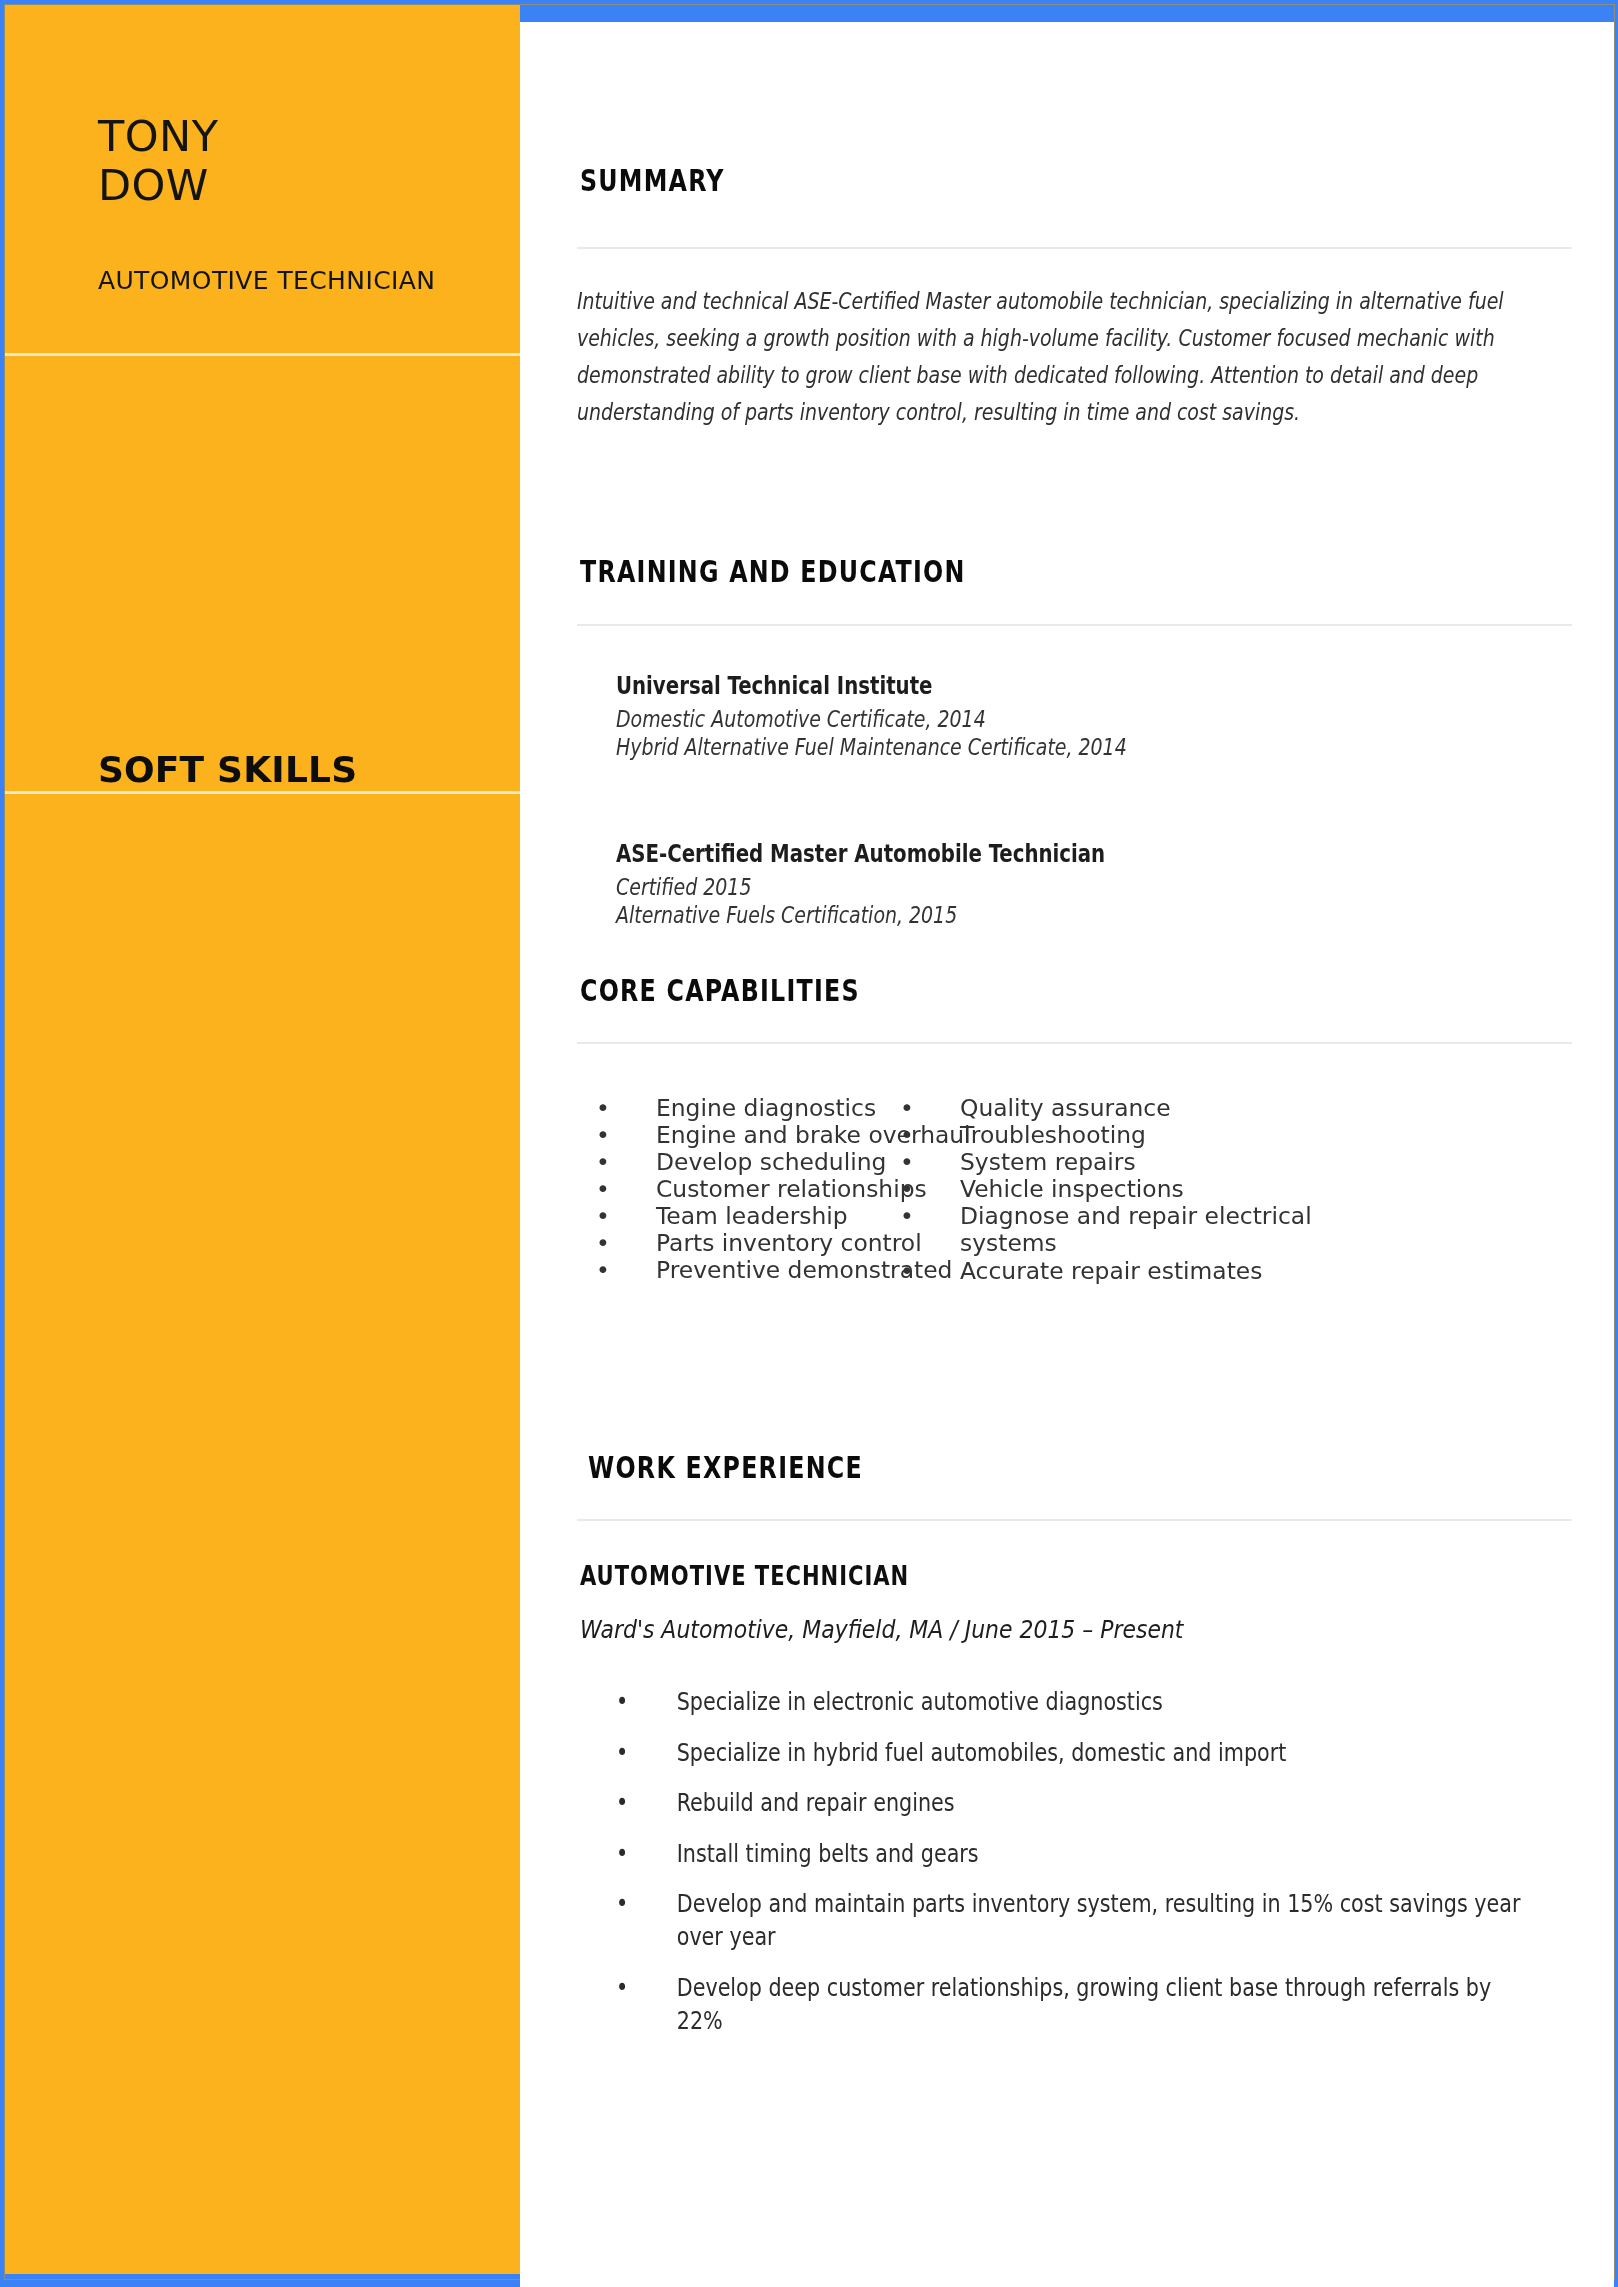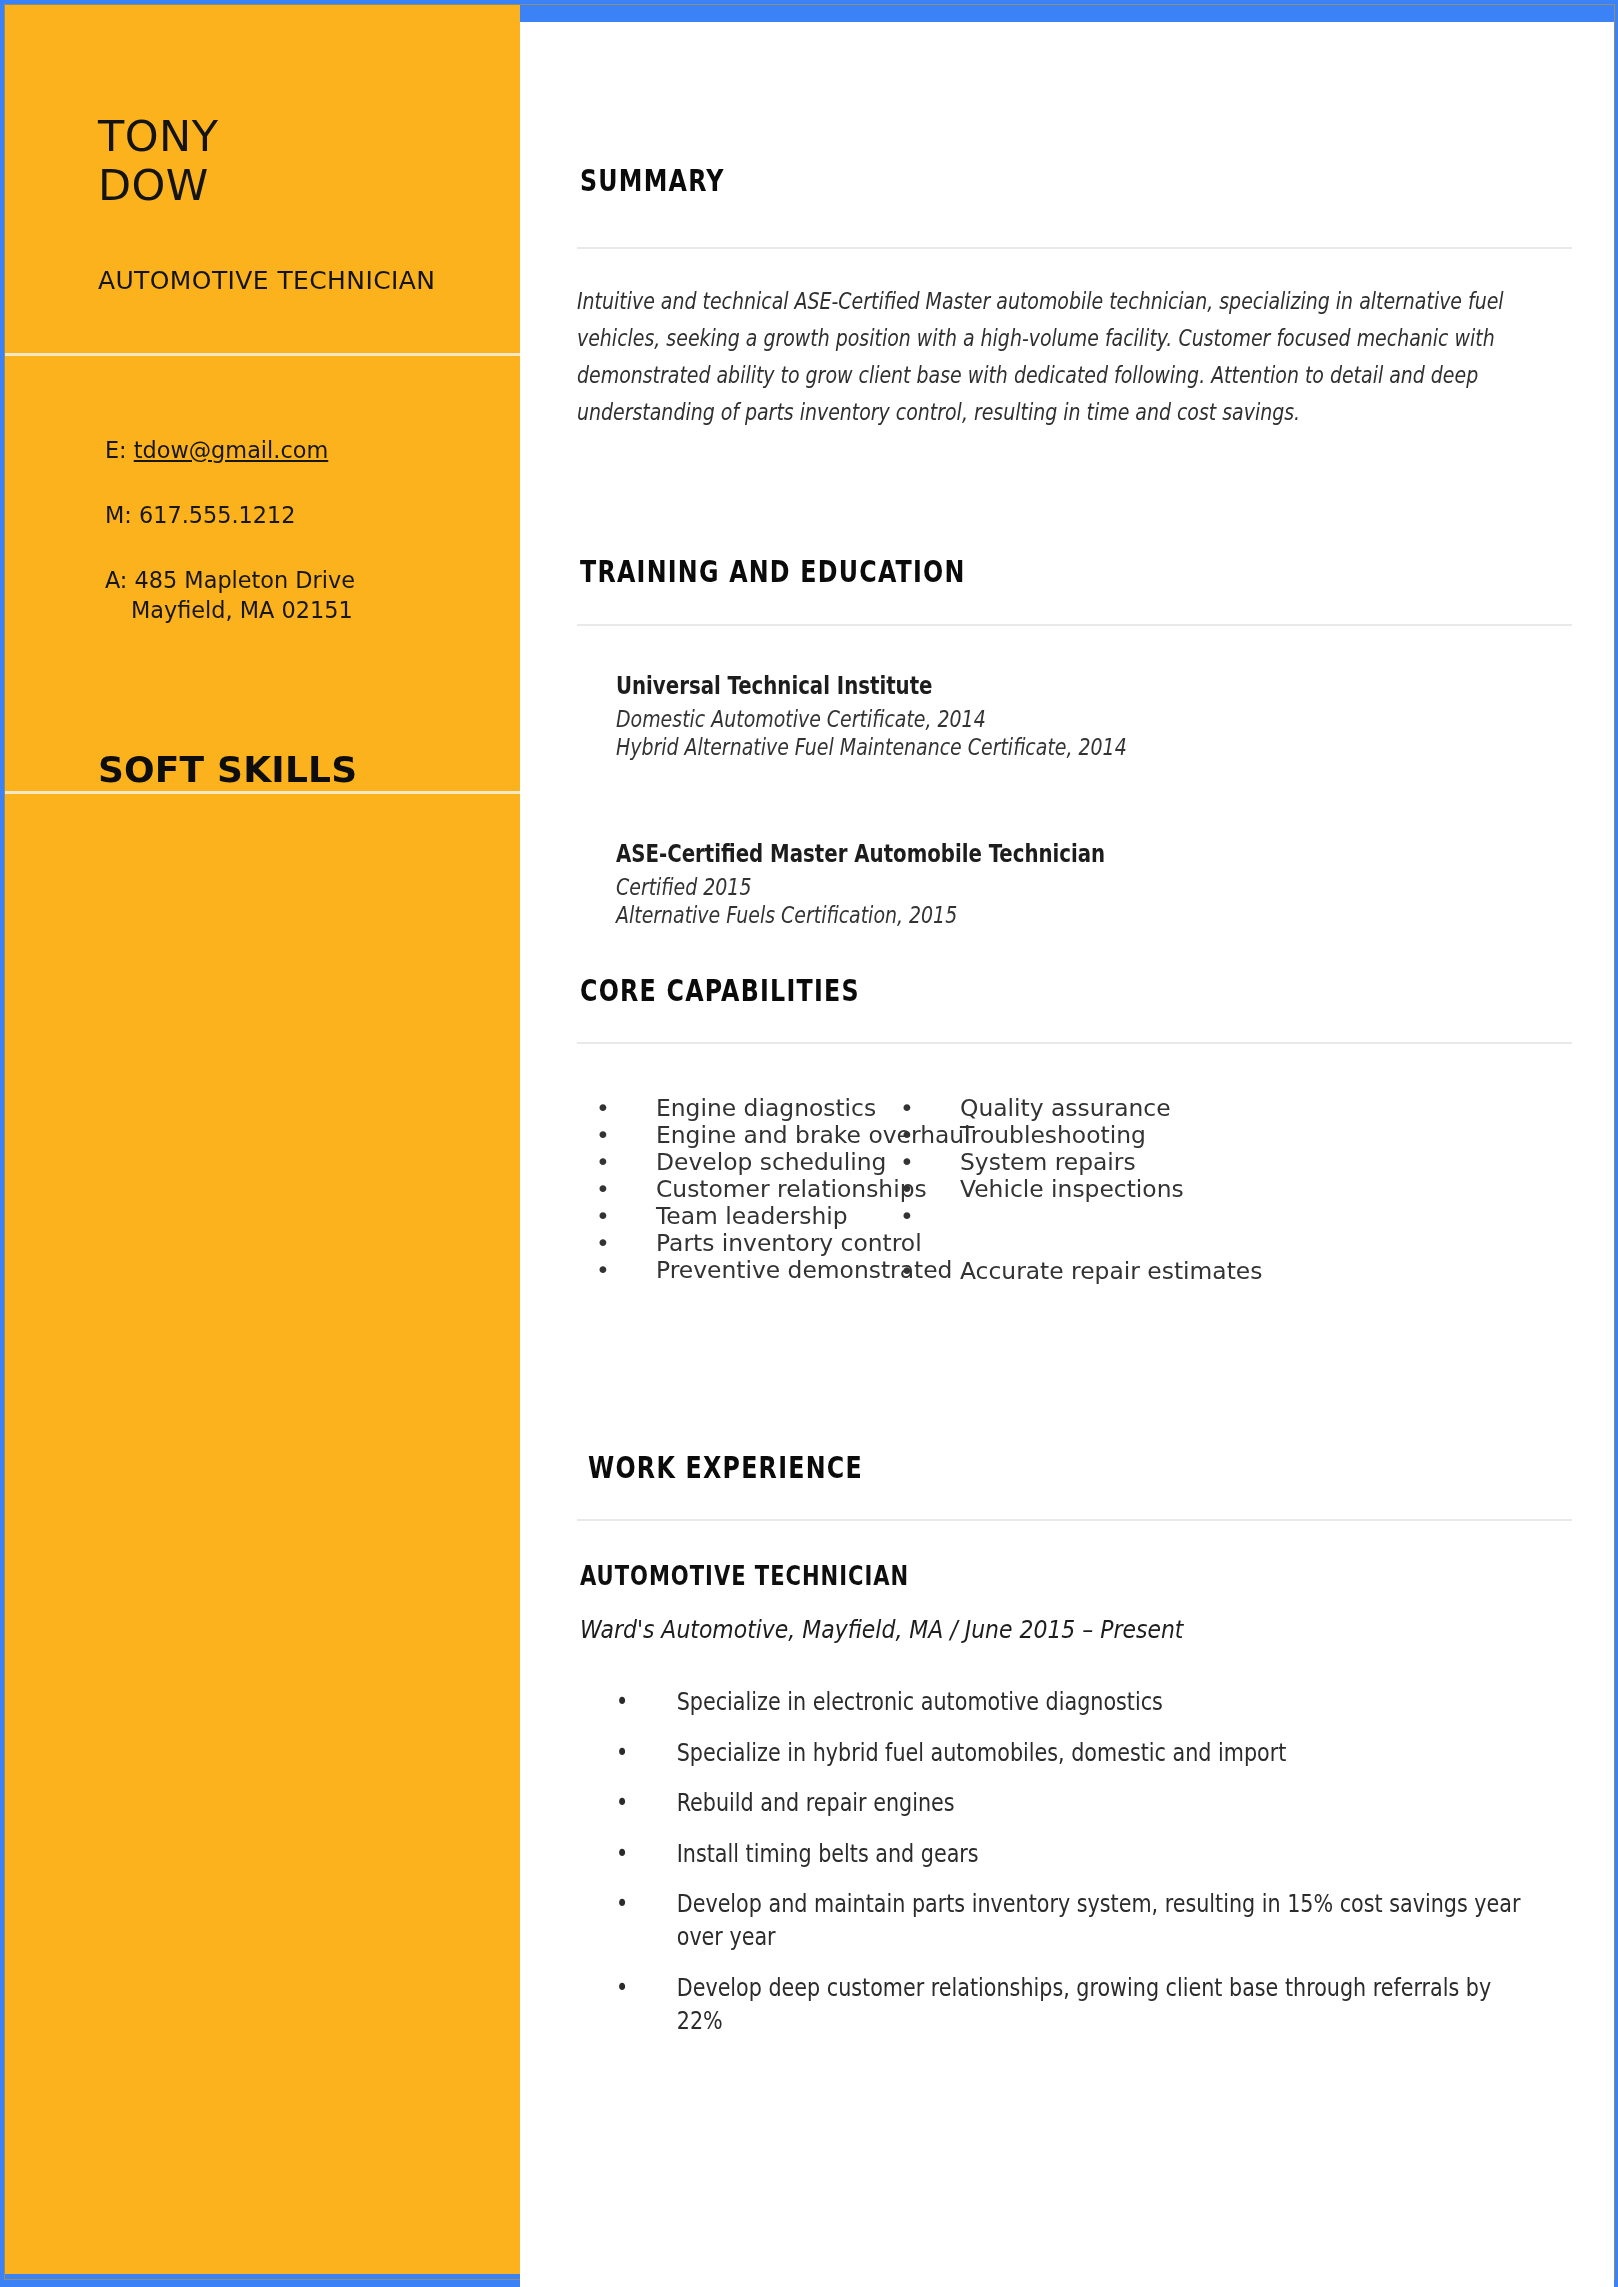--- a/index.html
+++ b/index.html
@@ -266,35 +266,20 @@
 
     <div class="name-block">
       <div class="name-line">TONY</div>
       <div class="name-line">DOW</div>
     </div>
 
     <div class="job-title-side">AUTOMOTIVE TECHNICIAN</div>
 
     <div class="side-rule side-rule-1"></div>
 
-    <div class="contact">
-      <div class="line">
-        <span>E:</span>
-        <span class="email-link">tdow@gmail.com</span>
-      </div>
-      <div class="line">
-        <span>M:</span>
-        <span>617.555.1212</span>
-      </div>
-      <div class="line">
-        <span>A:</span>
-        <span>485 Mapleton Drive</span>
-        <span class="addr2">Mayfield, MA 02151</span>
-      </div>
-    </div>
 
     <div class="side-heading">SOFT SKILLS</div>
     <div class="side-rule side-rule-2"></div>
 
   </aside>
 
   <main class="main">
 
     <div class="section-head" style="left:60px; top:141px;">SUMMARY</div>
     <div class="rule" style="left:57px; top:225px; width:995px;"></div>
@@ -361,20 +346,21 @@
       <div class="cap-item">
         <span class="bullet">•</span>
         <span>System repairs</span>
       </div>
       <div class="cap-item">
         <span class="bullet">•</span>
         <span>Vehicle inspections</span>
       </div>
       <div class="cap-item two-line">
         <span class="bullet">•</span>
+        <span>Diagnose and repair electrical systems</span>
       </div>
       <div class="cap-item">
         <span class="bullet">•</span>
         <span>Accurate repair estimates</span>
       </div>
     </div>
 
     <div class="section-head" style="left:68px; top:1428px;">WORK  EXPERIENCE</div>
     <div class="rule" style="left:57px; top:1497px; width:995px;"></div>
 

